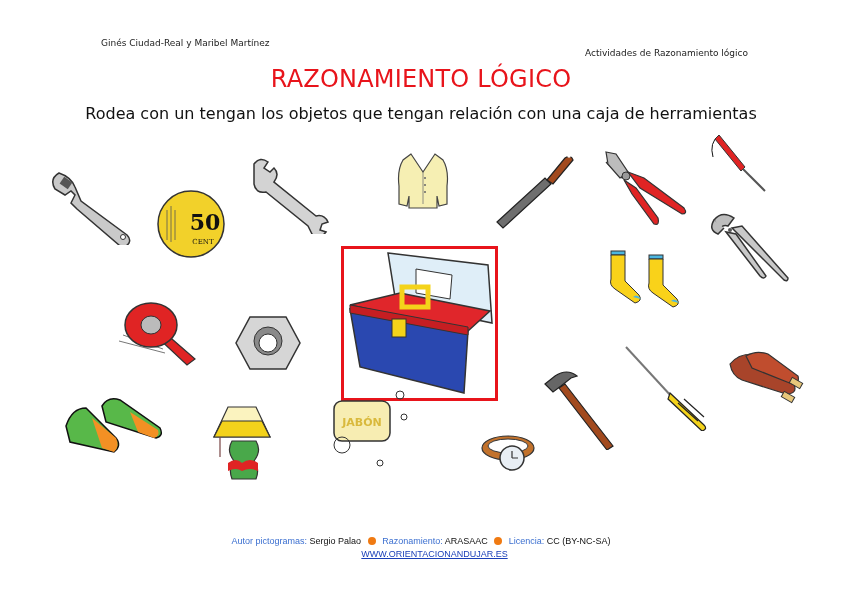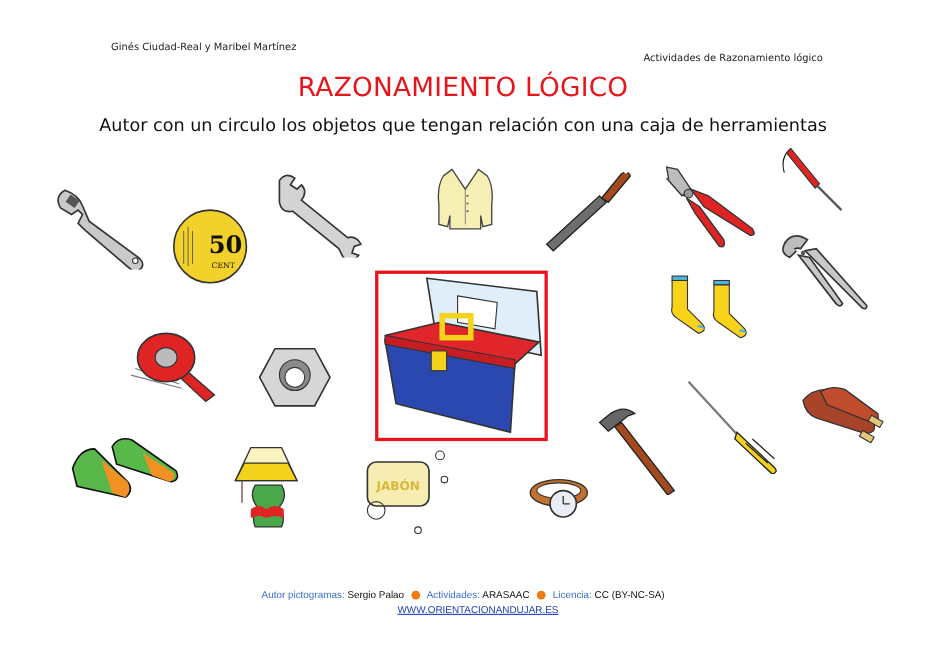--- a/index.html
+++ b/index.html
@@ -20,21 +20,21 @@
   .link { position: absolute; top: 549px; left: 0; width: 842px; text-align: center; font-size: 9px; }
   .link a { color: #1a3fb8; text-decoration: underline; margin-left: 27px; }
 </style>
 </head>
 <body>
 
 <div class="hdr left">Ginés Ciudad-Real y Maribel Martínez</div>
 <div class="hdr right">Actividades de Razonamiento lógico</div>
 
 <div class="title">RAZONAMIENTO  LÓGICO</div>
-<div class="instr">Autor con un circulo los objetos que tengan relación con una caja de herramientas</div>
+<div class="instr">Rodea con un tengan los objetos que tengan relación con una caja de herramientas</div>
 
 <div class="item" style="left:45px;top:165px;width:88px;height:80px;">
   <svg viewBox="0 0 88 80">
     <path d="M14 8 q-10 6 -4 16 l10 6 l6 -4 l4 4 l-4 8 l6 6 l42 36 q6 4 10 -2 q2 -4 -2 -8 l-46 -34 l-6 -14 q-4 -10 -16 -14z" fill="#c9c9c9" stroke="#333" stroke-width="1.5"></path>
     <rect x="16" y="14" width="10" height="8" fill="#555" transform="rotate(35 21 18)"></rect>
     <circle cx="78" cy="72" r="2.5" fill="#fff" stroke="#333"></circle>
   </svg>
 </div>
 
 <div class="item" style="left:155px;top:188px;width:72px;height:72px;">
@@ -151,21 +151,21 @@
 <div class="item" style="left:212px;top:405px;width:62px;height:80px;">
   <svg viewBox="0 0 62 80">
     <path d="M16 2 h28 l14 30 h-56z" fill="#fbf3bf" stroke="#333" stroke-width="1.2"></path>
     <path d="M10 16 h40 l8 16 h-56z" fill="#f3d21b" stroke="#333" stroke-width="1.2"></path>
     <path d="M20 36 q-6 10 2 20 q-6 8 -2 18 h24 q4 -10 -2 -18 q8 -10 2 -20z" fill="#49a84a" stroke="#333" stroke-width="1.2"></path>
     <path d="M16 58 q8 -6 14 0 q8 -6 16 0 v8 q-8 -4 -16 0 q-6 -4 -14 0z" fill="#e02424"></path>
     <path d="M8 32 v20" stroke="#744" stroke-width="1.2"></path>
   </svg>
 </div>
 
-<div class="item" style="left:324px;top:408px;width:86px;height:80px;">
+<div class="item" style="left:324px;top:389px;width:86px;height:80px;">
   <svg viewBox="0 0 86 80">
     <rect x="10" y="12" width="56" height="40" rx="8" fill="#f7edb2" stroke="#333" stroke-width="1.5"></rect>
     <text x="38" y="37" font-size="11" font-weight="bold" text-anchor="middle" font-family="DejaVu Sans, sans-serif" fill="#d9b93c">JABÓN</text>
     <circle cx="18" cy="56" r="8" fill="none" stroke="#333"></circle>
     <circle cx="76" cy="6" r="4" fill="none" stroke="#333"></circle>
     <circle cx="56" cy="74" r="3" fill="none" stroke="#333"></circle>
     <circle cx="80" cy="28" r="3" fill="none" stroke="#333"></circle>
   </svg>
 </div>
 
@@ -199,21 +199,21 @@
     <path d="M20 6 q10 -6 22 -2 l30 22 q2 8 -6 8 l-40 -16z" fill="#c04d2e" stroke="#333" stroke-width="1.2"></path>
     <rect x="64" y="30" width="12" height="6" fill="#e8c77a" stroke="#333" transform="rotate(30 70 33)"></rect>
     <rect x="56" y="44" width="12" height="6" fill="#e8c77a" stroke="#333" transform="rotate(30 62 47)"></rect>
   </svg>
 </div>
 
 <div class="footer">
   <span class="lbl">Autor pictogramas:</span>
   <span class="val">Sergio Palao</span>
   <span class="dot"></span>
-  <span class="lbl">Actividades:</span>
+  <span class="lbl">Razonamiento:</span>
   <span class="val">ARASAAC</span>
   <span class="dot"></span>
   <span class="lbl">Licencia:</span>
   <span class="val">CC (BY-NC-SA)</span>
 </div>
 <div class="link">
   <a>WWW.ORIENTACIONANDUJAR.ES</a>
 </div>
 
 </body></html>

